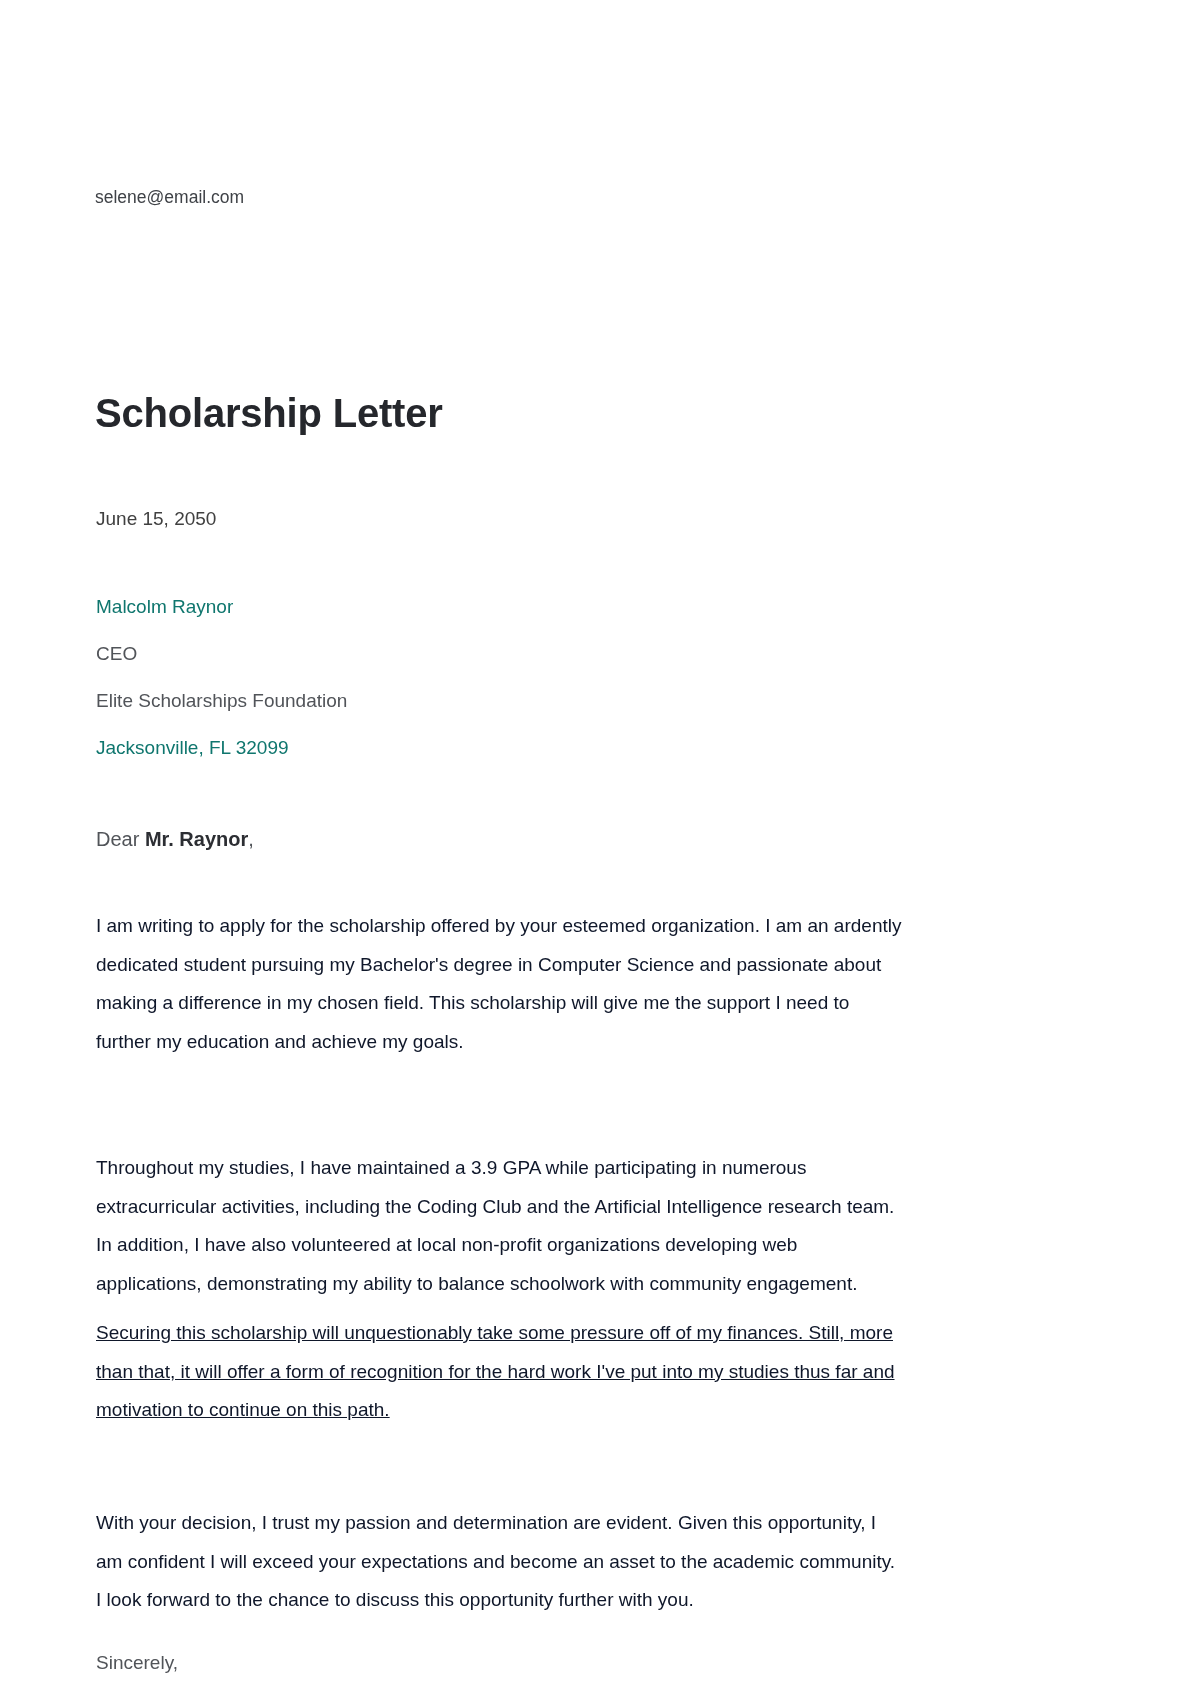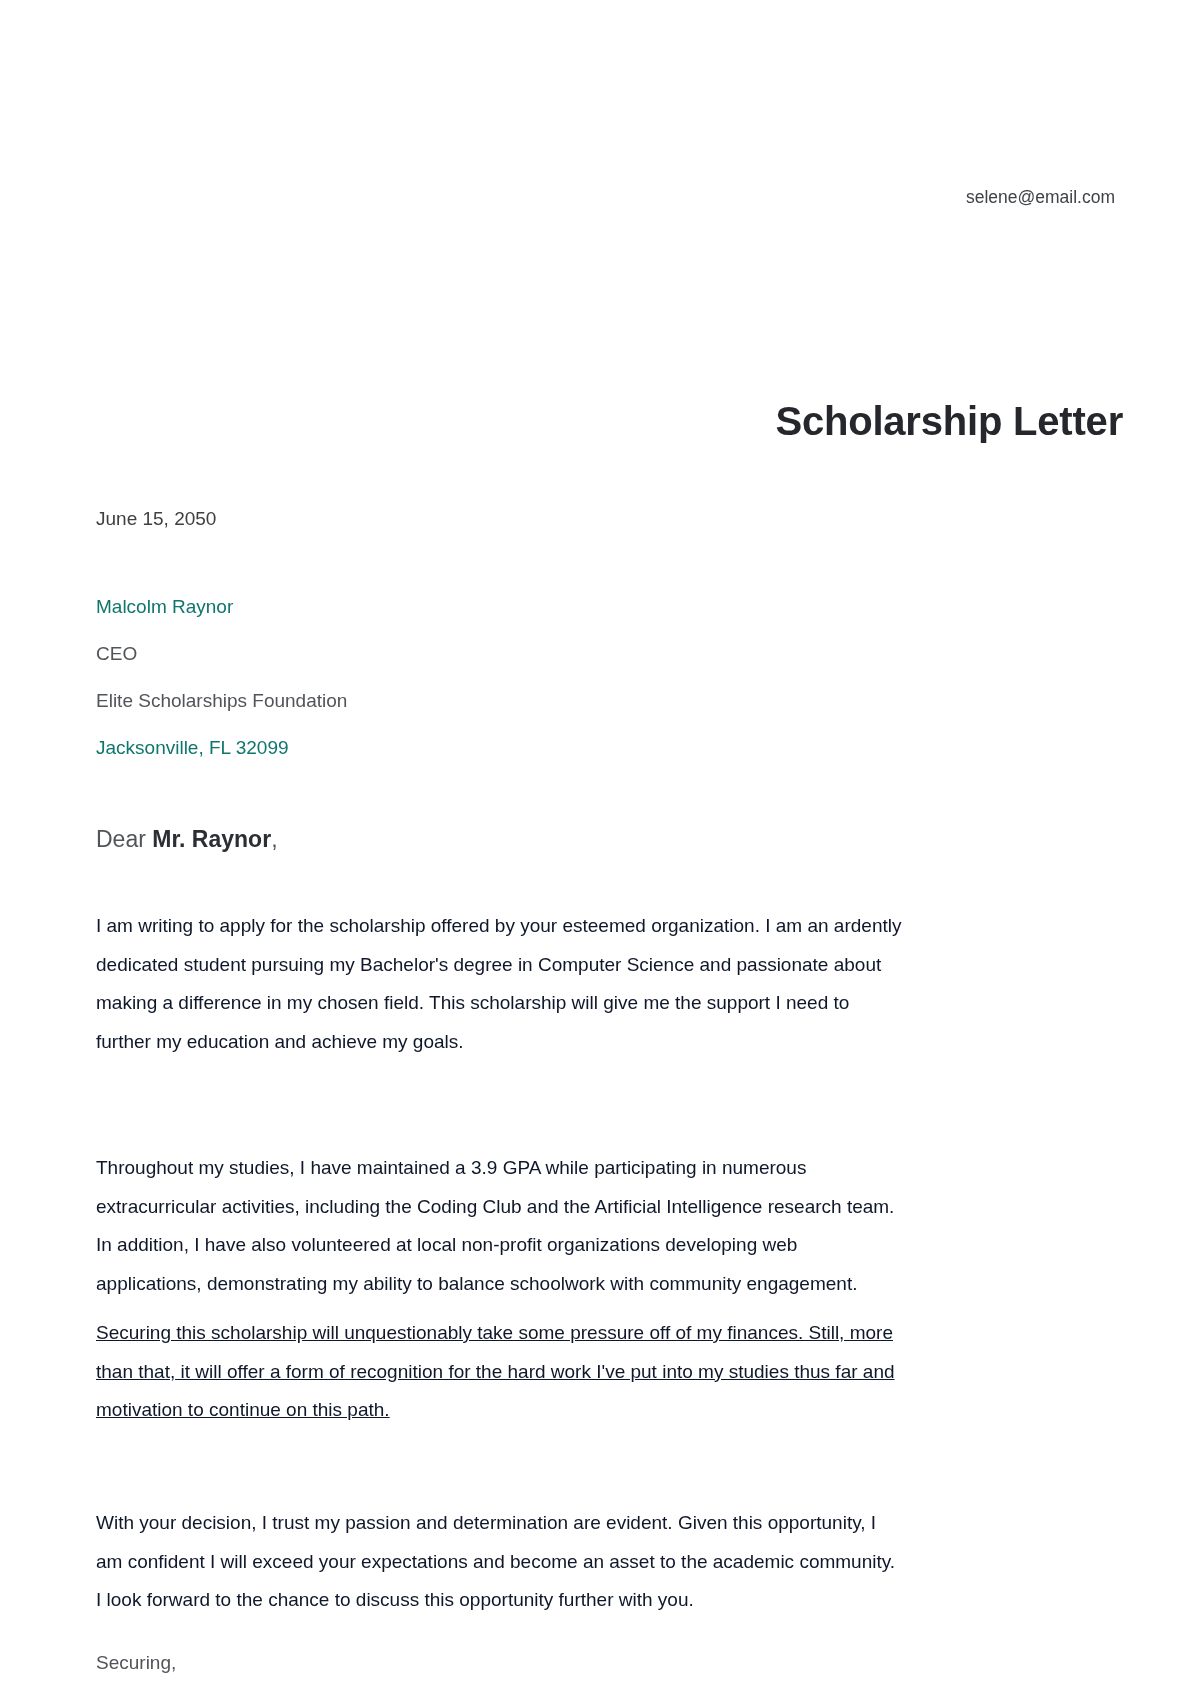--- a/index.html
+++ b/index.html
@@ -25,32 +25,31 @@
     font-size: 45px;
     line-height: 52px;
     letter-spacing: 0.2px;
     color: #15171c;
   }
   .sender-email {
     position: absolute;
     left: 95px;
     top: 185px;
     width: 1020px;
-    text-align: right;
     font-size: 17.5px;
     line-height: 24px;
     color: #3f4247;
   }
   .doc-title {
     position: absolute;
     left: 95px;
     top: 389px;
     width: 1020px;
-    margin: 8px;
-    text-align: right;
+    margin: 0;
+    text-align: left;
     font-weight: 700;
     font-size: 40px;
     line-height: 48px;
     letter-spacing: -0.2px;
     color: #25272c;
   }
   .date-line {
     position: absolute;
     left: 96px;
     top: 506px;
@@ -68,21 +67,21 @@
   }
   .recipient .line { margin-bottom: 21px; }
   .strong-line {
     font-weight: 400;
     color: #0f766e;
   }
   .salutation {
     position: absolute;
     left: 96px;
     top: 826px;
-    font-size: 23px;
+    font-size: 20px;
     line-height: 26px;
     color: #515459;
   }
   .salutation .bold-name {
     font-weight: 700;
     color: #2c2e33;
   }
   .body-para {
     position: absolute;
     left: 96px;
@@ -140,15 +139,15 @@
 applications, demonstrating my ability to balance schoolwork with community engagement.</p>
 
   <p class="body-para para-3">Securing this scholarship will unquestionably take some pressure off of my finances. Still, more
 than that, it will offer a form of recognition for the hard work I've put into my studies thus far and
 motivation to continue on this path.</p>
 
   <p class="body-para para-4">With your decision, I trust my passion and determination are evident. Given this opportunity, I
 am confident I will exceed your expectations and become an asset to the academic community.
 I look forward to the chance to discuss this opportunity further with you.</p>
 
-  <div class="closing">Securing,</div>
+  <div class="closing">Sincerely,</div>
 
 </div>
 
 </body></html>

